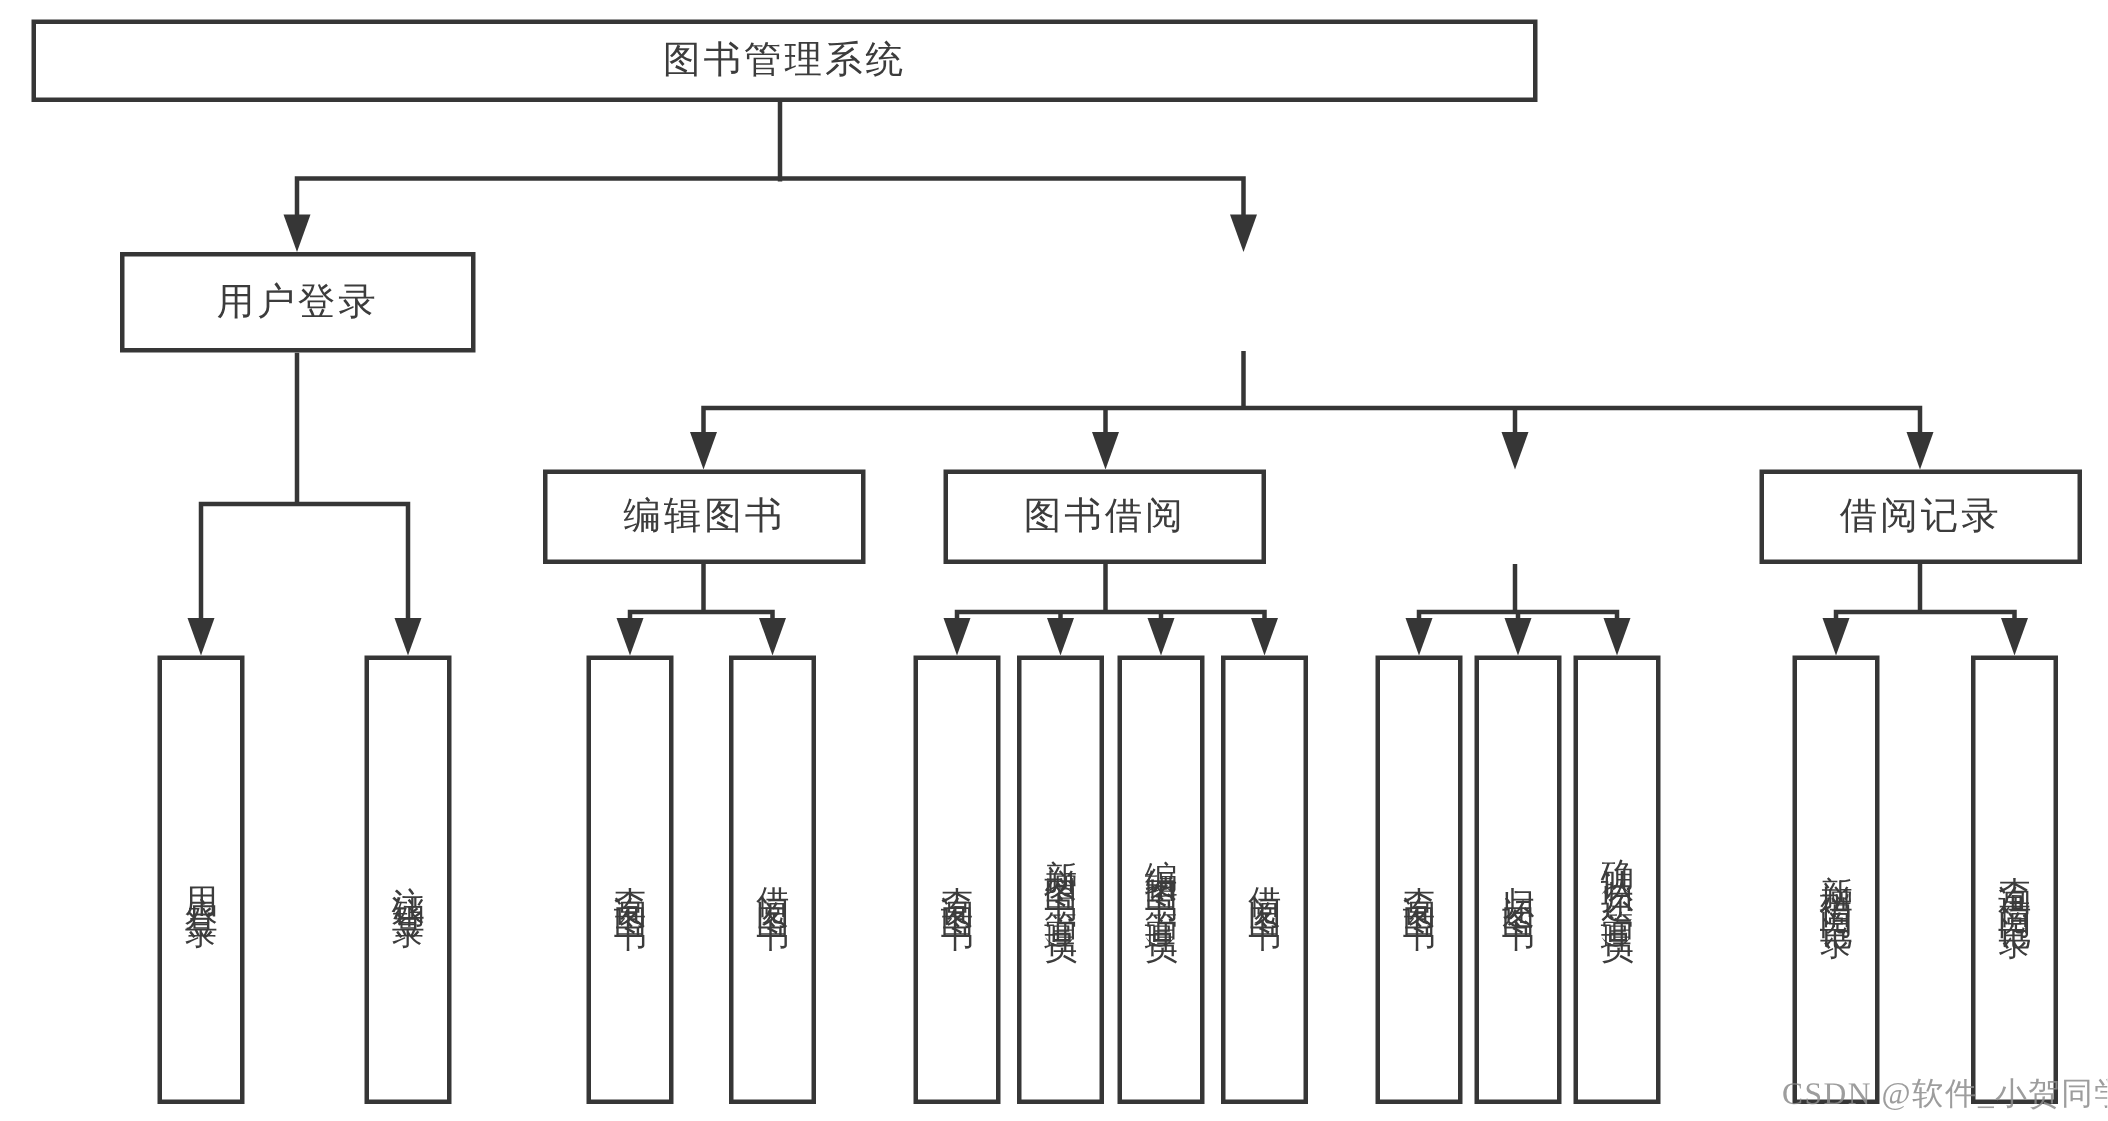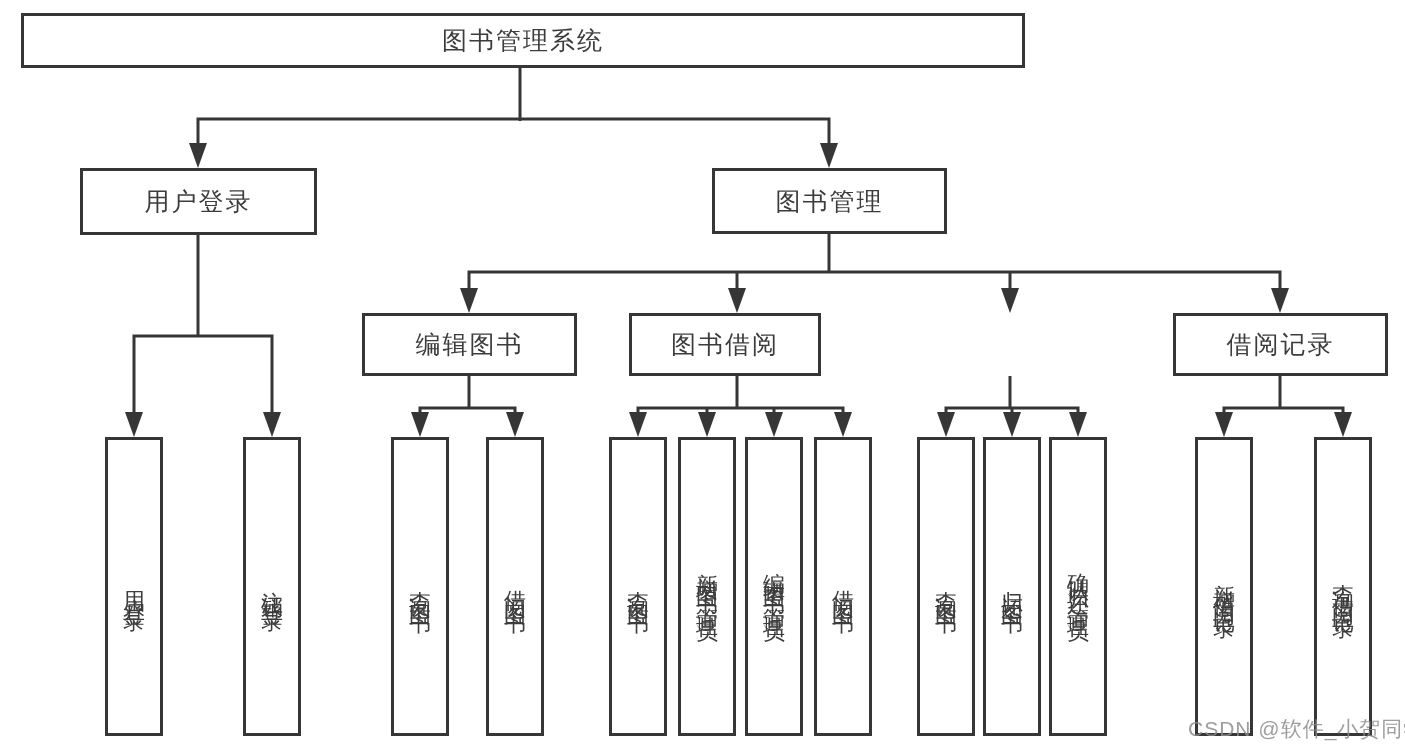--- a/index.html
+++ b/index.html
@@ -1,18 +1,18 @@
 <!DOCTYPE html>
 <html><head>
 <meta charset="utf-8">
 <style>
   html,body{margin:0;padding:0;background:#fff;}
   #stage{
     position:relative;width:1405px;height:747px;background:#ffffff;overflow:hidden;
-    font-family:Liberation Sans, sans-serif;color:#3c3c3c;
+    font-family:Liberation Serif, serif;color:#3c3c3c;
   }
   #connectors{position:absolute;left:0;top:0;z-index:1;}
   .box{
     position:absolute;box-sizing:border-box;z-index:2;
     border:3px solid #363636;background:#ffffff;
     display:flex;align-items:center;justify-content:center;
     color:#3c3c3c;
   }
   .h{font-size:25px;letter-spacing:2px;line-height:1;}
   .v{
@@ -79,24 +79,23 @@
       <polygon points="1003,412 1021,412 1012,437"></polygon>
       <polygon points="1069,412 1087,412 1078,437"></polygon>
       <polygon points="1215,412 1233,412 1224,437"></polygon>
       <polygon points="1334,412 1352,412 1343,437"></polygon>
     </g>
   </svg>
 
   <div class="box h" style="left:21px;top:13px;width:1004px;height:55px">图书管理系统</div>
 
   <div class="box h" style="left:80px;top:168px;width:237px;height:67px">用户登录</div>
-  <div class="box h" style="left:712px;top:168px;width:235px;height:66px">图书管理</div>
 
   <div class="box h" style="left:362px;top:313px;width:215px;height:63px">编辑图书</div>
-  <div class="box h" style="left:629px;top:313px;width:192px;height:63px">图书借阅</div>
+  <div class="box h" style="left:629px;top:313px;width:215px;height:63px">图书借阅</div>
   <div class="box h" style="left:1173px;top:313px;width:215px;height:63px">借阅记录</div>
 
   <div class="box v" style="left:105px;top:437px;width:58px;height:299px">用户登录</div>
   <div class="box v" style="left:243px;top:437px;width:58px;height:299px">注销登录</div>
 
   <div class="box v" style="left:391px;top:437px;width:58px;height:299px">查询图书</div>
   <div class="box v" style="left:486px;top:437px;width:58px;height:299px">借阅图书</div>
 
   <div class="box v" style="left:609px;top:437px;width:58px;height:299px">查询图书</div>
   <div class="box v" style="left:678px;top:437px;width:58px;height:299px">新增图书（管理员）</div>

